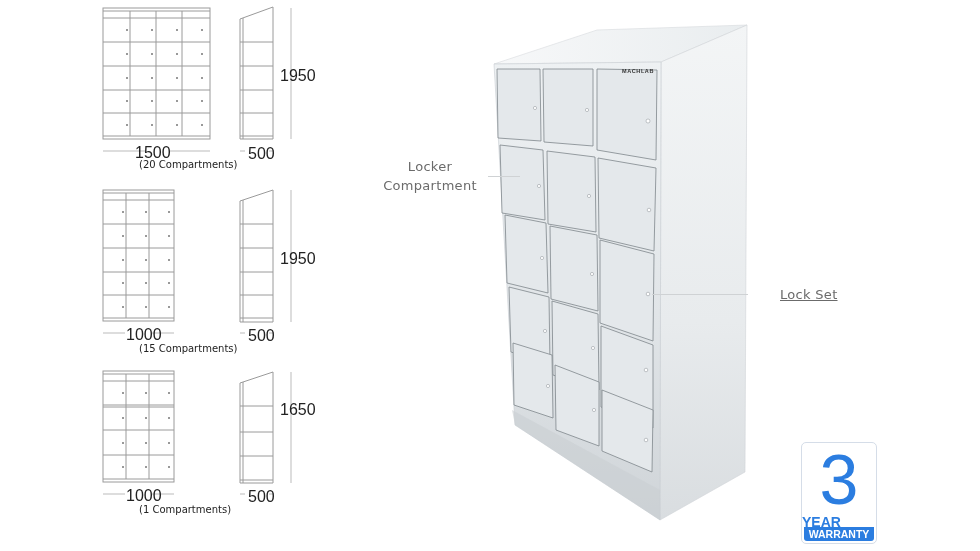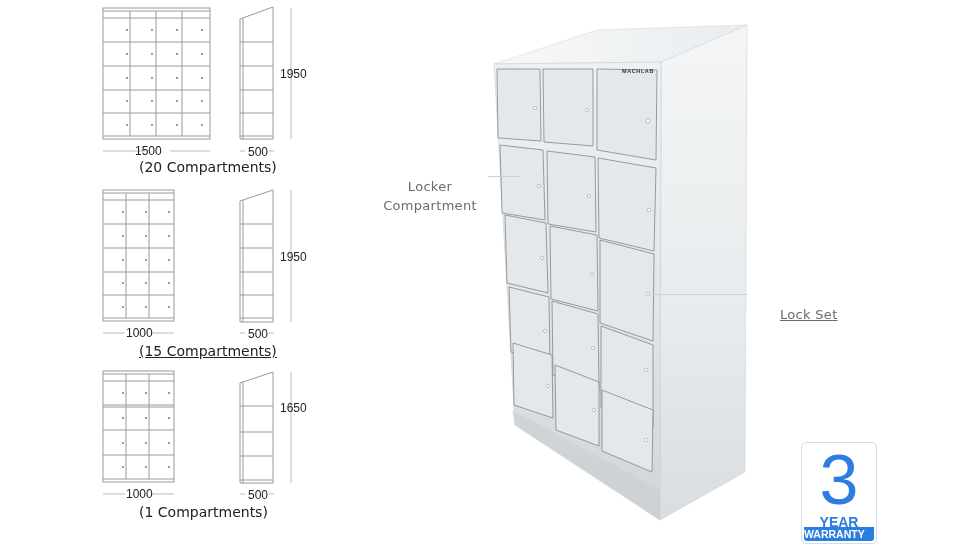--- a/index.html
+++ b/index.html
@@ -1,32 +1,32 @@
 <!DOCTYPE html>
 <html><head>
 <meta charset="utf-8">
 <style>
   html, body { margin: 0; padding: 0; }
   body {
     width: 980px; height: 551px; background: #ffffff; position: relative; overflow: hidden;
     font-family: "DejaVu Sans", sans-serif;
   }
   .abs { position: absolute; }
-  .dim-label { position: absolute; font-size: 12px; color: #222; font-family: "Liberation Sans", sans-serif; }
-  .caption { position: absolute; font-size: 14px; color: #222; font-family: "DejaVu Sans", sans-serif; white-space: nowrap; }
-  .callout { position: absolute; font-size: 13px; color: #6b6b6b; font-family: "DejaVu Sans", sans-serif; text-align: center; line-height: 19px; letter-spacing: 0.3px; margin-top: 20px; }
+  .dim-label { position: absolute; font-size: 16px; color: #222; font-family: "Liberation Sans", sans-serif; }
+  .caption { position: absolute; font-size: 10px; color: #222; font-family: "DejaVu Sans", sans-serif; white-space: nowrap; }
+  .callout { position: absolute; font-size: 13px; color: #6b6b6b; font-family: "DejaVu Sans", sans-serif; text-align: center; line-height: 19px; letter-spacing: 0.3px; }
   .leader { position: absolute; height: 1px; background: #cfd2d4; }
   svg { position: absolute; overflow: visible; }
   .warranty {
     position: absolute; left: 801px; top: 442px; width: 76px; height: 102px;
     border: 1.5px solid #d5dde8; border-radius: 5px; background: #fff; box-sizing: border-box;
   }
   .w-num { position: absolute; left: 0; right: 0; top: -2px; text-align: center; font-size: 70px; color: #2b7de0; font-family: "Liberation Sans", sans-serif; line-height: 78px; }
-  .w-year { position: absolute; left: 0; right: 0; top: 72px; text-align: center; font-size: 14px; font-weight: bold; color: #2b7de0; font-family: "Liberation Sans", sans-serif; line-height: 14px; }
-  .w-band { position: absolute; left: 2px; right: 2px; bottom: 2px; height: 14px; background: #2b7de0; color: #fff; text-align: left; font-size: 10.5px; font-weight: bold; font-family: "Liberation Sans", sans-serif; line-height: 14px; border-radius: 0 0 3px 3px; }
+  .w-year { position: absolute; left: 0; right: 0; top: 72px; text-align: left; font-size: 14px; font-weight: bold; color: #2b7de0; font-family: "Liberation Sans", sans-serif; line-height: 14px; }
+  .w-band { position: absolute; left: 2px; right: 2px; bottom: 2px; height: 14px; background: #2b7de0; color: #fff; text-align: center; font-size: 10.5px; font-weight: bold; font-family: "Liberation Sans", sans-serif; line-height: 14px; border-radius: 0 0 3px 3px; }
 </style>
 </head>
 <body>
 
 <div>
   <svg width="980" height="551" style="left:0;top:0;">
     <g stroke="#9a9a9a" stroke-width="1" fill="none">
       <rect x="103" y="8" width="107" height="131"></rect>
       <line x1="103" y1="11" x2="210" y2="11"></line>
       <line x1="103" y1="18" x2="210" y2="18"></line>
@@ -130,21 +130,21 @@
       <line x1="103" y1="333" x2="125" y2="333"></line>
       <line x1="152" y1="333" x2="174" y2="333"></line>
       <line x1="240" y1="333" x2="245" y2="333"></line>
       <line x1="269" y1="333" x2="274" y2="333"></line>
       <line x1="291" y1="190" x2="291" y2="322"></line>
     </g>
   </svg>
   <span class="dim-label" style="left:126px;top:326px;">1000</span>
   <span class="dim-label" style="left:248px;top:327px;">500</span>
   <span class="dim-label" style="left:280px;top:250px;">1950</span>
-  <span class="caption" style="left:139px;top:343px;text-decoration:underline;">(15 Compartments)</span>
+  <span class="caption" style="left:139px;top:343px;">(15 Compartments)</span>
 </div>
 
 <div>
   <svg width="980" height="551" style="left:0;top:0;">
     <g stroke="#9a9a9a" stroke-width="1" fill="none">
       <rect x="103" y="371" width="71" height="111"></rect>
       <line x1="103" y1="374" x2="174" y2="374"></line>
       <line x1="103" y1="381" x2="174" y2="381"></line>
       <line x1="126" y1="374" x2="126" y2="479"></line>
       <line x1="149" y1="374" x2="149" y2="479"></line>

